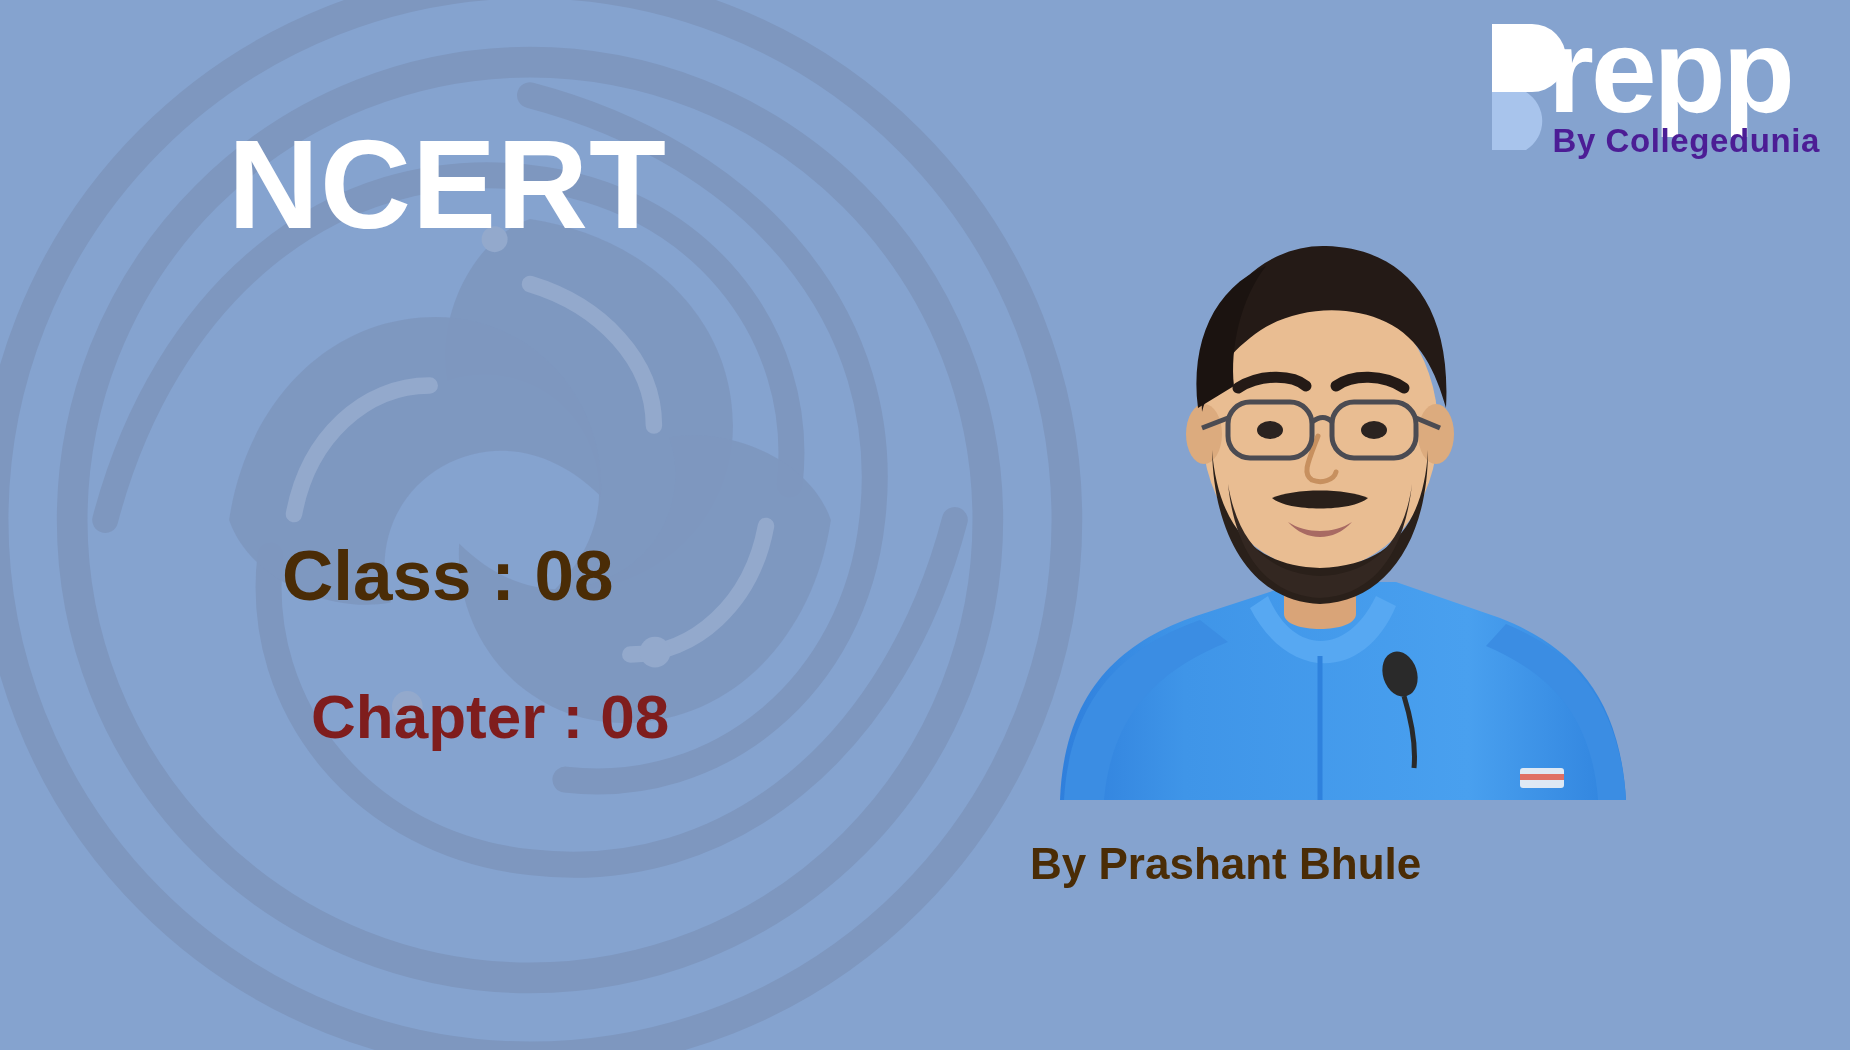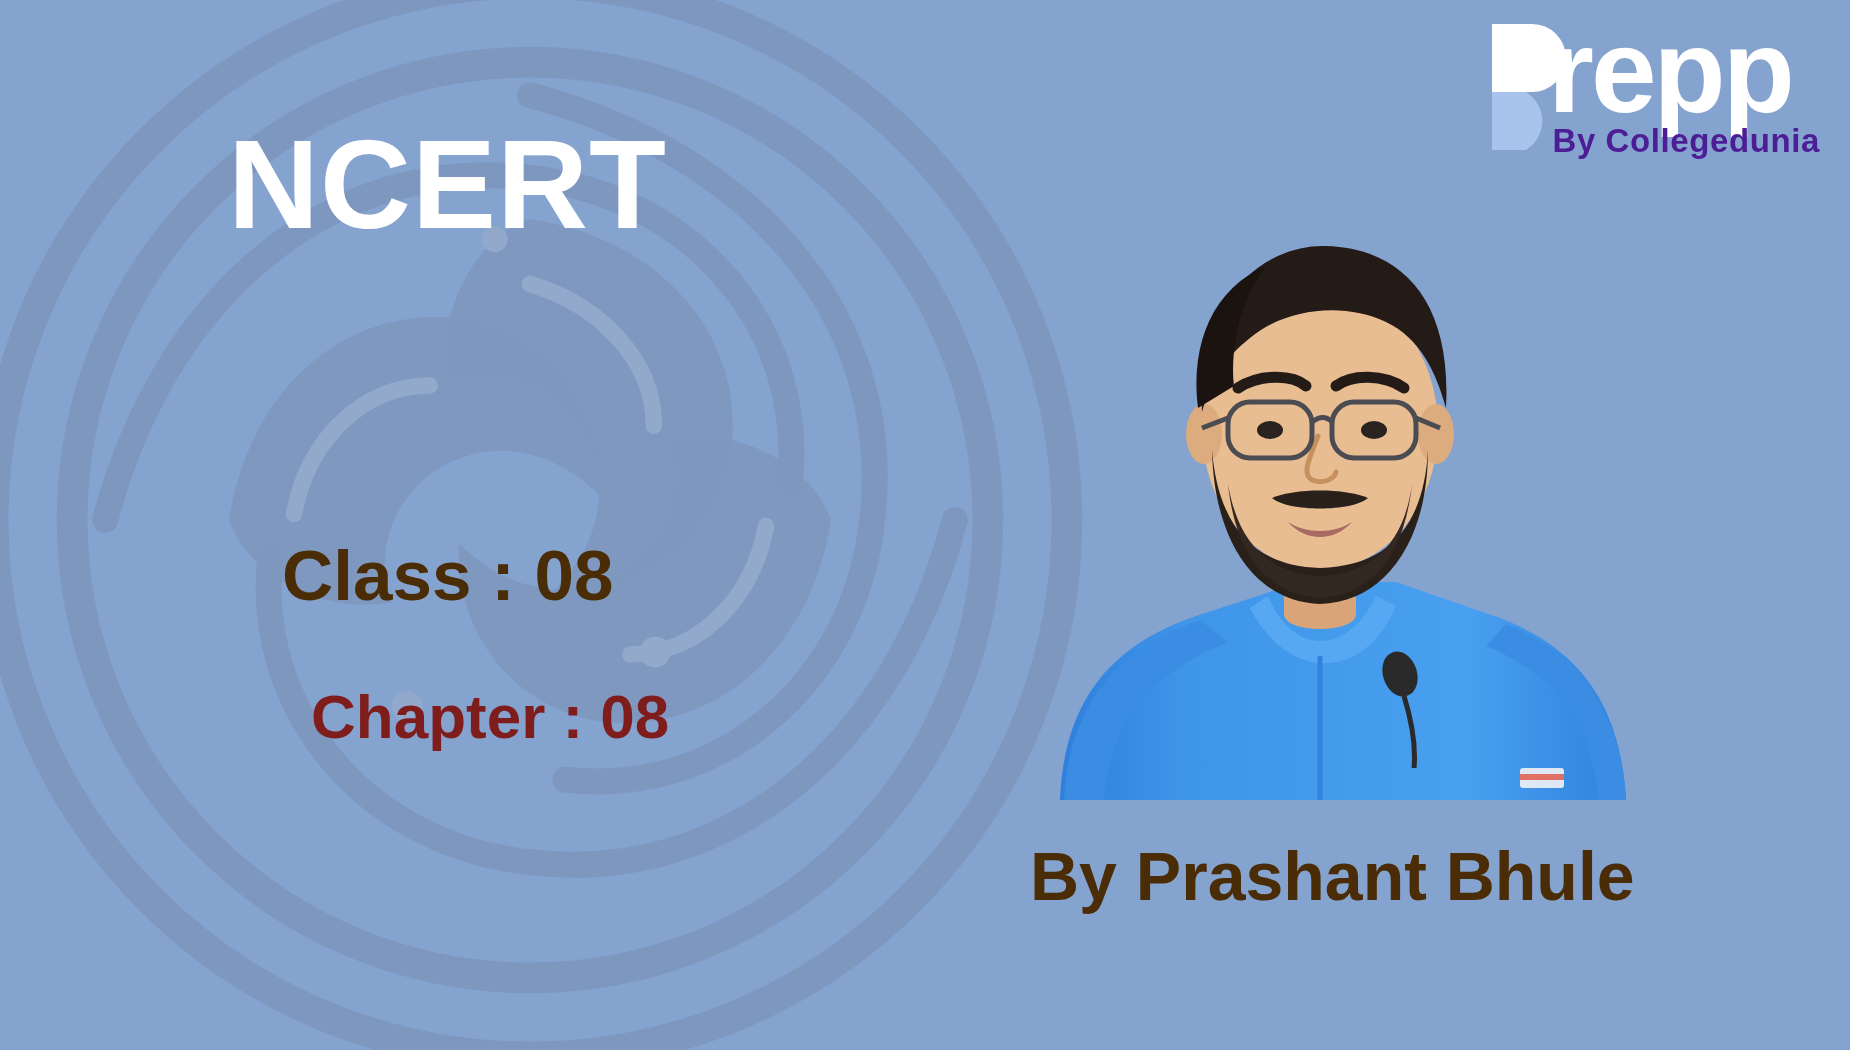--- a/index.html
+++ b/index.html
@@ -120,21 +120,21 @@
   }
   .presenter-photo {
     position: absolute;
     inset: 0;
     overflow: hidden;
   }
   .presenter-name {
     position: absolute;
     left: 1030px;
     top: 842px;
-    font-size: 68px;
+    font-size: 44px;
     font-weight: 700;
     color: #4a2c06;
     line-height: 1;
     white-space: nowrap;
   }
 </style>
 </head>
 <body>
 
 <div id="slide">

